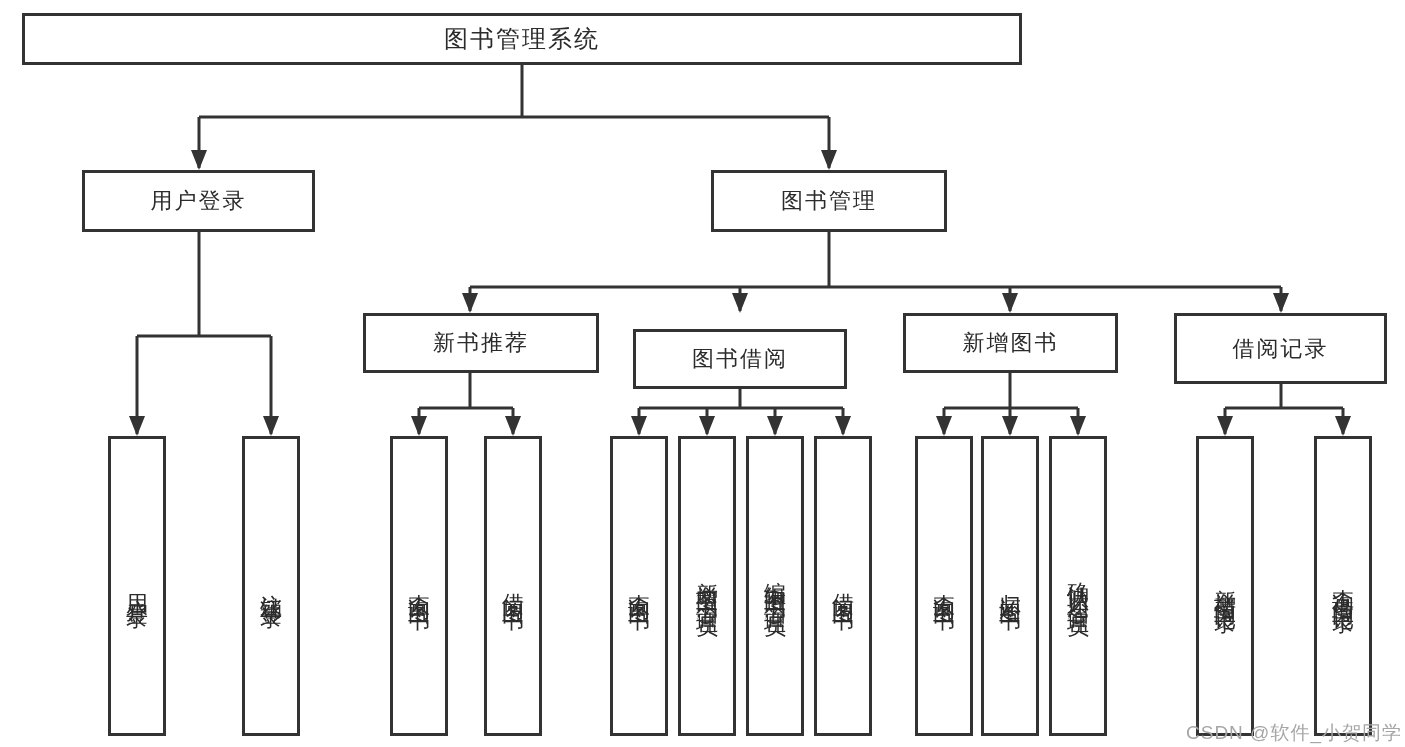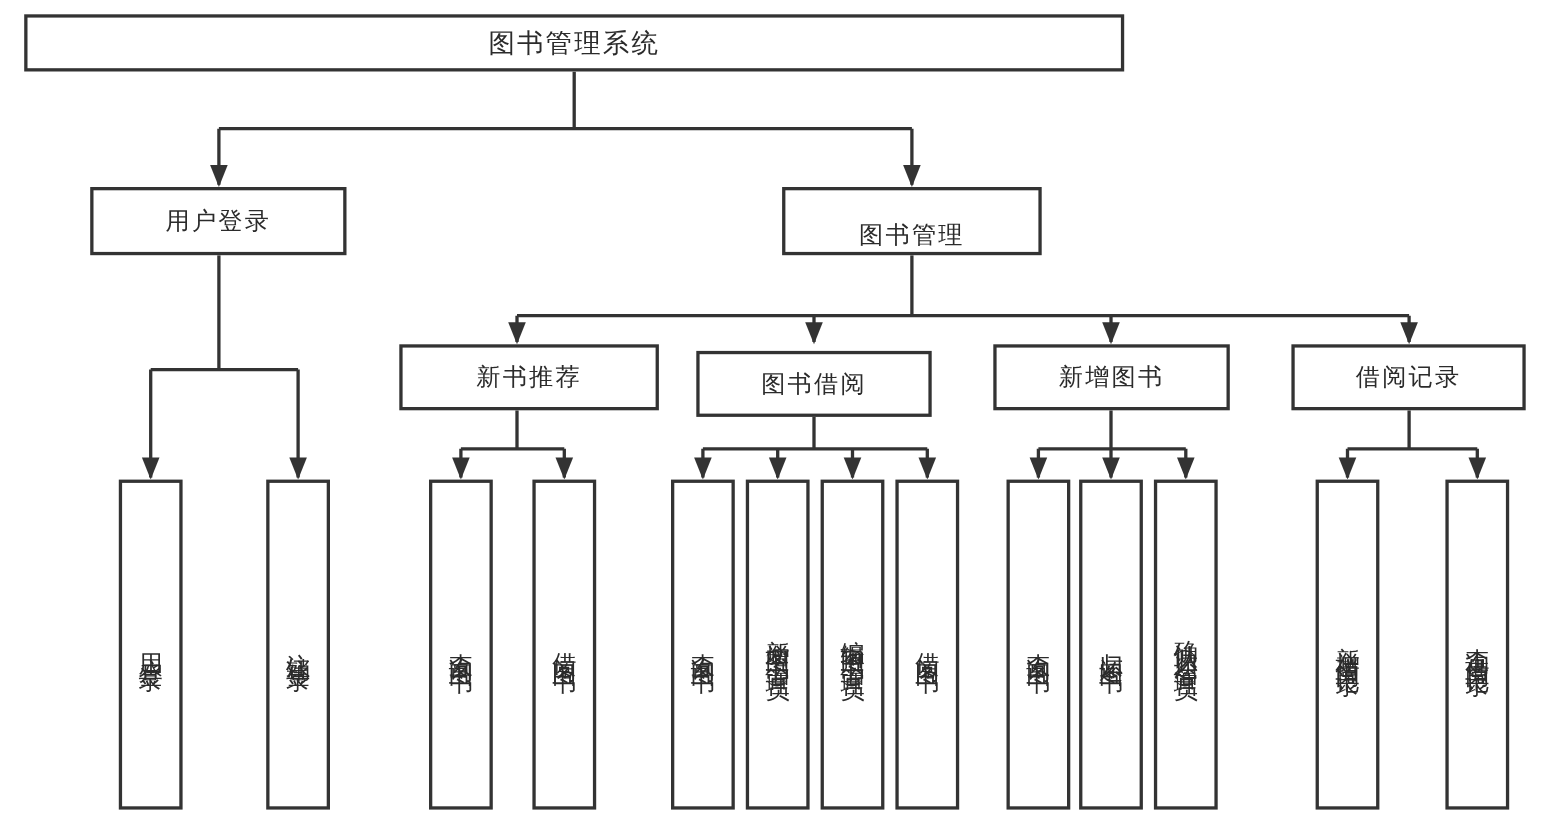--- a/index.html
+++ b/index.html
@@ -105,41 +105,41 @@
     </g>
   </svg>
 
   <div class="box root" style="left:22px; top:13px; width:1000px; height:52px;">
     <span class="hlabel">图书管理系统</span>
   </div>
 
   <div class="box" style="left:82px; top:170px; width:233px; height:62px;">
     <span class="hlabel">用户登录</span>
   </div>
-  <div class="box" style="left:711px; top:170px; width:236px; height:62px;align-items:flex-end;">
+  <div class="box" style="left:711px; top:170px; width:236px; height:62px;">
     <span class="hlabel">图书管理</span>
   </div>
 
   <div class="box leaf" style="left:108px; top:436px; width:58px; height:300px;">
     <span class="vlabel">用户登录</span>
   </div>
   <div class="box leaf" style="left:242px; top:436px; width:58px; height:300px;">
     <span class="vlabel">注销登录</span>
   </div>
 
   <div class="box" style="left:363px; top:313px; width:236px; height:60px;">
     <span class="hlabel">新书推荐</span>
   </div>
-  <div class="box" style="left:633px; top:319px; width:214px; height:60px;">
+  <div class="box" style="left:633px; top:329px; width:214px; height:60px;">
     <span class="hlabel">图书借阅</span>
   </div>
   <div class="box" style="left:903px; top:313px; width:215px; height:60px;">
     <span class="hlabel">新增图书</span>
   </div>
-  <div class="box" style="left:1174px; top:313px; width:213px; height:60px;">
+  <div class="box" style="left:1174px; top:313px; width:213px; height:71px;">
     <span class="hlabel">借阅记录</span>
   </div>
 
   <div class="box leaf" style="left:390px; top:436px; width:58px; height:300px;">
     <span class="vlabel">查询图书</span>
   </div>
   <div class="box leaf" style="left:484px; top:436px; width:58px; height:300px;">
     <span class="vlabel">借阅图书</span>
   </div>
 
@@ -166,14 +166,15 @@
     <span class="vlabel">确认归还（管理员）</span>
   </div>
 
   <div class="box leaf" style="left:1196px; top:436px; width:58px; height:300px;">
     <span class="vlabel">新增借阅记录</span>
   </div>
   <div class="box leaf" style="left:1314px; top:436px; width:58px; height:300px;">
     <span class="vlabel">查询借阅记录</span>
   </div>
 
+  <div class="watermark">CSDN @软件_小贺同学</div>
 
 </div>
 
 </body></html>

